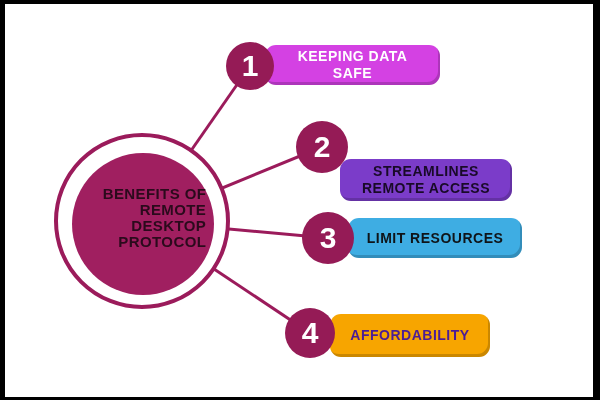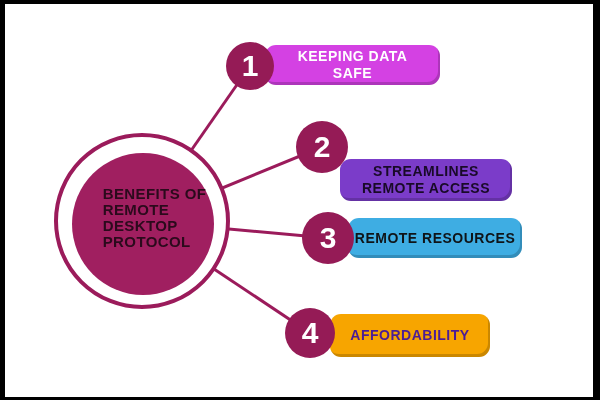--- a/index.html
+++ b/index.html
@@ -44,21 +44,21 @@
     display: flex;
     align-items: center;
     justify-content: center;
   }
   .center-title {
     padding-bottom: 12px;
     font-size: 15px;
     line-height: 16px;
     font-weight: 700;
     letter-spacing: 0.4px;
-    text-align: left;
+    text-align: right;
     color: #2B0A1C;
     white-space: pre-line;
     margin-left: 23px;
   }
   .bar {
     position: absolute;
     box-sizing: border-box;
     border-radius: 11px;
     z-index: 2;
     display: flex;
@@ -118,21 +118,21 @@
   <div class="badge badge-1" style="background-color: rgb(149, 27, 86); color: rgb(255, 255, 255);">
     <span>1</span>
   </div>
 
   <div class="bar bar-2" style="background-color: rgb(123, 60, 201); color: rgb(25, 10, 40);">STREAMLINES
 REMOTE ACCESS</div>
   <div class="badge badge-2" style="background-color: rgb(149, 27, 86); color: rgb(255, 255, 255);">
     <span>2</span>
   </div>
 
-  <div class="bar bar-3" style="background-color: rgb(62, 173, 227); color: rgb(15, 20, 24);">REMOTE RESOURCES</div>
+  <div class="bar bar-3" style="background-color: rgb(62, 173, 227); color: rgb(15, 20, 24);">LIMIT RESOURCES</div>
   <div class="badge badge-3" style="background-color: rgb(149, 27, 86); color: rgb(255, 255, 255);">
     <span>3</span>
   </div>
 
   <div class="bar bar-4" style="background-color: rgb(247, 165, 0); color: #4c1d95;">AFFORDABILITY</div>
   <div class="badge badge-4" style="background-color: rgb(149, 27, 86); color: rgb(255, 255, 255);">
     <span>4</span>
   </div>
 
 </div>

